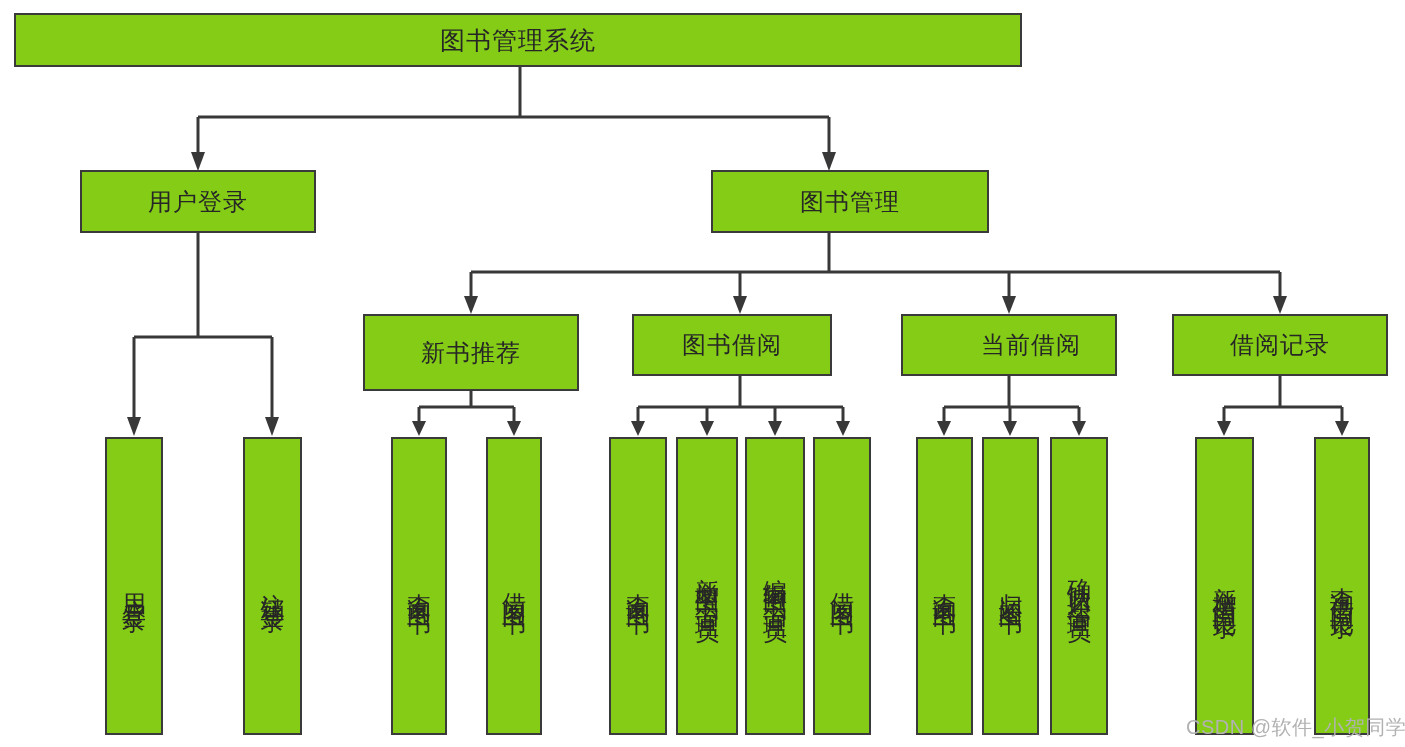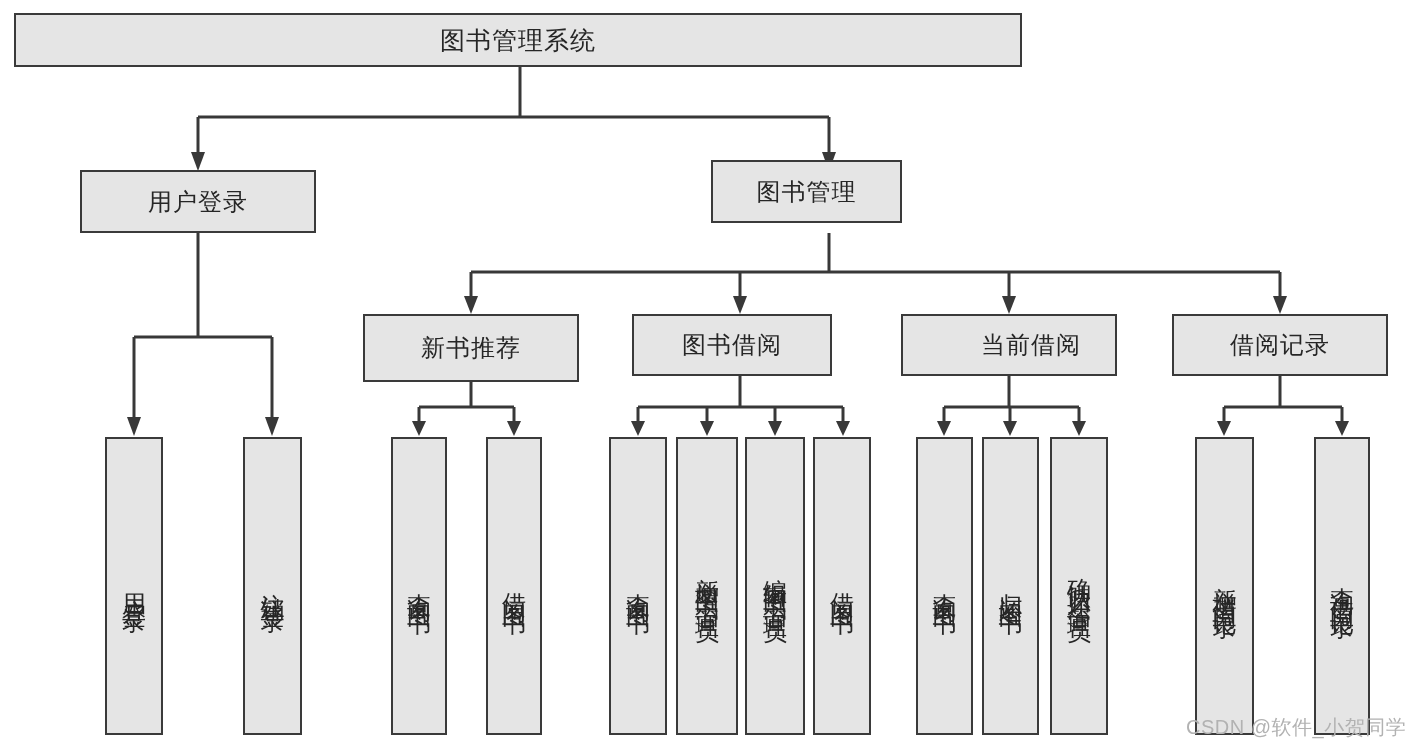--- a/index.html
+++ b/index.html
@@ -7,40 +7,40 @@
     position:relative;
     width:1405px;height:747px;
     background:#ffffff;
     font-family:"Liberation Sans", sans-serif;
     overflow:hidden;
   }
   .wires{position:absolute;left:0;top:0;width:1405px;height:747px;}
   .box{
     position:absolute;
     box-sizing:border-box;
-    background:#e5e5e5;
+    background:#84cc16;
     border:2px solid #3a3a3a;
     display:flex;align-items:center;justify-content:center;
     color:#262626;
   }
   .h-label{font-size:24px;letter-spacing:1px;white-space:nowrap;}
   .n-root .h-label{font-size:25px;}
   .v-label{
     writing-mode:vertical-rl;
     text-orientation:mixed;
     font-size:24px;
     letter-spacing:6px;
     line-height:1.25;
     white-space:nowrap;
   }
   
   .n-root{left:14px;top:13px;width:1008px;height:54px;}
   .n-l1a{left:80px; top:170px;width:236px;height:63px;}
-  .n-l1b{left:711px;top:160px;width:191px;height:63px;}
-  .n-l2a{left:363px; top:314px;width:216px;height:68px;}
+  .n-l1b{left:711px;top:170px;width:278px;height:63px;}
+  .n-l2a{left:363px; top:314px;width:216px;height:77px;}
   .n-l2b{left:632px; top:314px;width:200px;height:62px;}
   .n-l2c{left:901px; top:314px;width:216px;height:62px;padding-left:44px;}
   .n-l2d{left:1172px;top:314px;width:216px;height:62px;}
   .leaf{top:437px;height:298px;}
   .n-a1{left:105px;width:58px;}
   .n-a2{left:243px;width:59px;}
   .n-b1{left:391px;width:56px;}
   .n-b2{left:486px;width:56px;}
   .n-c1{left:609px;width:58px;}
   .n-c2{left:676px;width:62px;}

